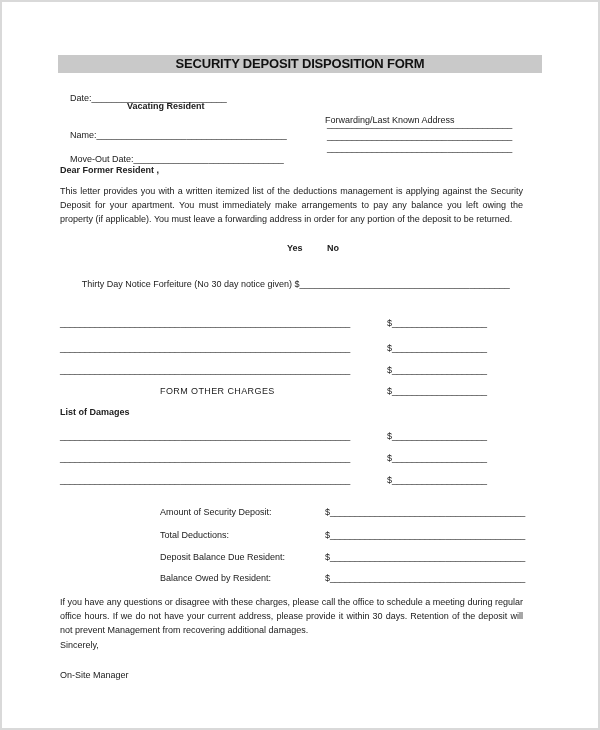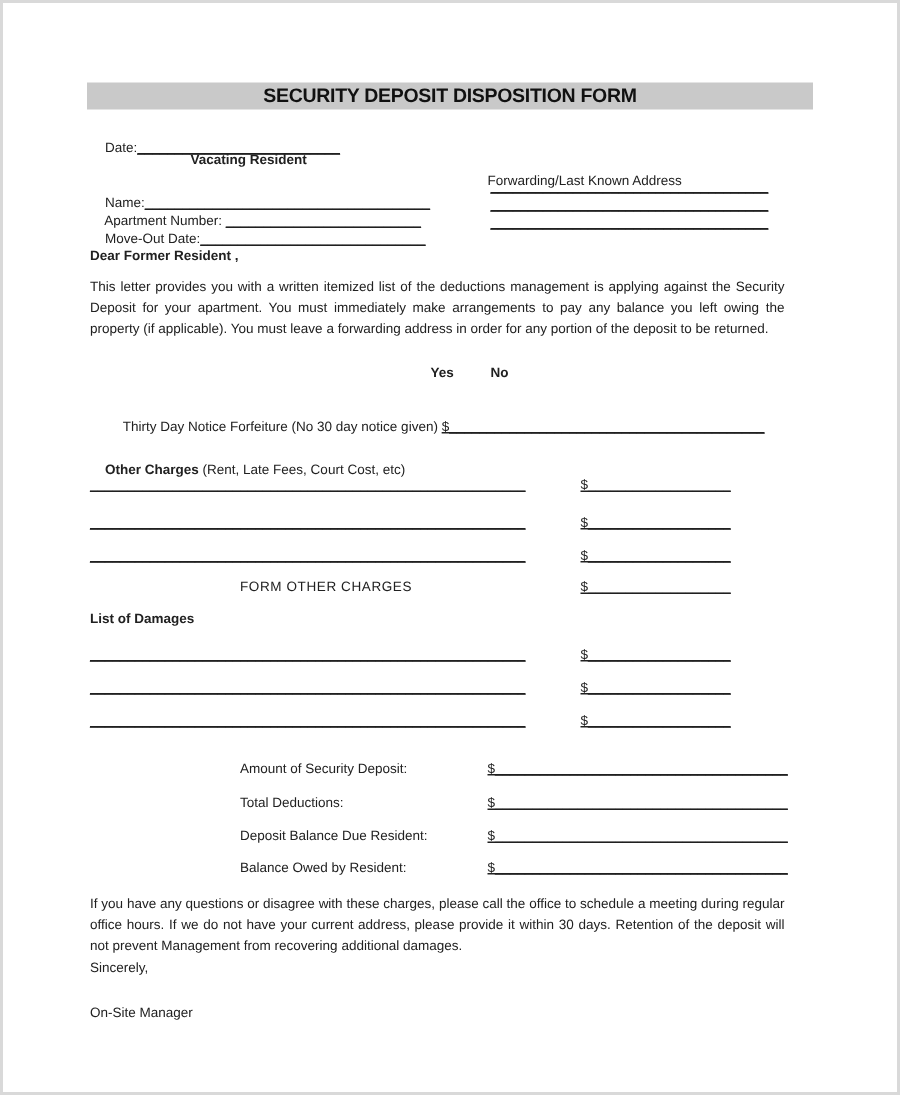--- a/index.html
+++ b/index.html
@@ -15,64 +15,58 @@
   }
   .row{position:absolute;font-size:9px;line-height:11px;white-space:pre;color:#212121;}
   .b{font-weight:700;}
   .para{position:absolute;left:58px;width:463px;font-size:9px;line-height:14px;text-align:justify;color:#212121;}
   .titlebar{
     position:absolute;left:56px;top:53px;width:484px;height:18px;
     background:#c9c9c9;
     text-align:center;font-weight:700;font-size:13px;line-height:18px;
     letter-spacing:-0.2px;color:#111;
   }
-  .uline{letter-spacing:0;text-decoration:underline;}
+  .uline{letter-spacing:0;}
 </style>
 </head>
 <body>
 
 <div class="page">
 
   <div class="titlebar">SECURITY DEPOSIT DISPOSITION FORM</div>
 
   <div class="row" style="left:58px;top:80px;">
     <span>Date:</span><span class="uline">___________________________</span>
   </div>
 
   <div class="row b" style="left:125px;top:99px;">Vacating Resident</div>
   <div class="row" style="left:323px;top:99px;margin-top:14px;">Forwarding/Last Known Address</div>
 
   <div class="row" style="left:58px;top:117px;">
     <span>Name:</span><span class="uline">______________________________________</span>
-  </div>
-  <div class="row" style="left:58px;top:129px;">
-    <span>Apartment Number: </span><span class="uline">__________________________</span>
   </div>
   <div class="row" style="left:58px;top:141px;">
     <span>Move-Out Date:</span><span class="uline">______________________________</span>
   </div>
 
   <div class="row uline" style="left:325px;top:117px;">_____________________________________</div>
   <div class="row uline" style="left:325px;top:129px;">_____________________________________</div>
   <div class="row uline" style="left:325px;top:141px;">_____________________________________</div>
 
   <div class="row b" style="left:58px;top:163px;">Dear Former Resident ,</div>
 
   <div class="para" style="top:182px;">This letter provides you with a written itemized list of the deductions management is applying against the Security Deposit for your apartment.  You must immediately make arrangements to pay any balance you left owing the property (if applicable).  You must leave a forwarding address in order for any portion of the deposit to be returned.</div>
 
   <div class="row b" style="left:285px;top:241px;">Yes</div>
   <div class="row b" style="left:325px;top:241px;">No</div>
 
   <div class="row" style="left:70px;top:266px;">
     <span>Thirty Day Notice Forfeiture (No 30 day notice given) </span><span class="uline">$__________________________________________</span>
   </div>
 
-  <div class="row" style="left:58px;top:295px;">
-    <span class="b">Other Charges</span><span> (Rent, Late Fees, Court Cost, etc)</span>
-  </div>
 
   <div class="row uline" style="left:58px;top:316px;">__________________________________________________________</div>
   <div class="row uline" style="left:385px;top:316px;">$___________________</div>
 
   <div class="row uline" style="left:58px;top:341px;">__________________________________________________________</div>
   <div class="row uline" style="left:385px;top:341px;">$___________________</div>
 
   <div class="row uline" style="left:58px;top:363px;">__________________________________________________________</div>
   <div class="row uline" style="left:385px;top:363px;">$___________________</div>
 

